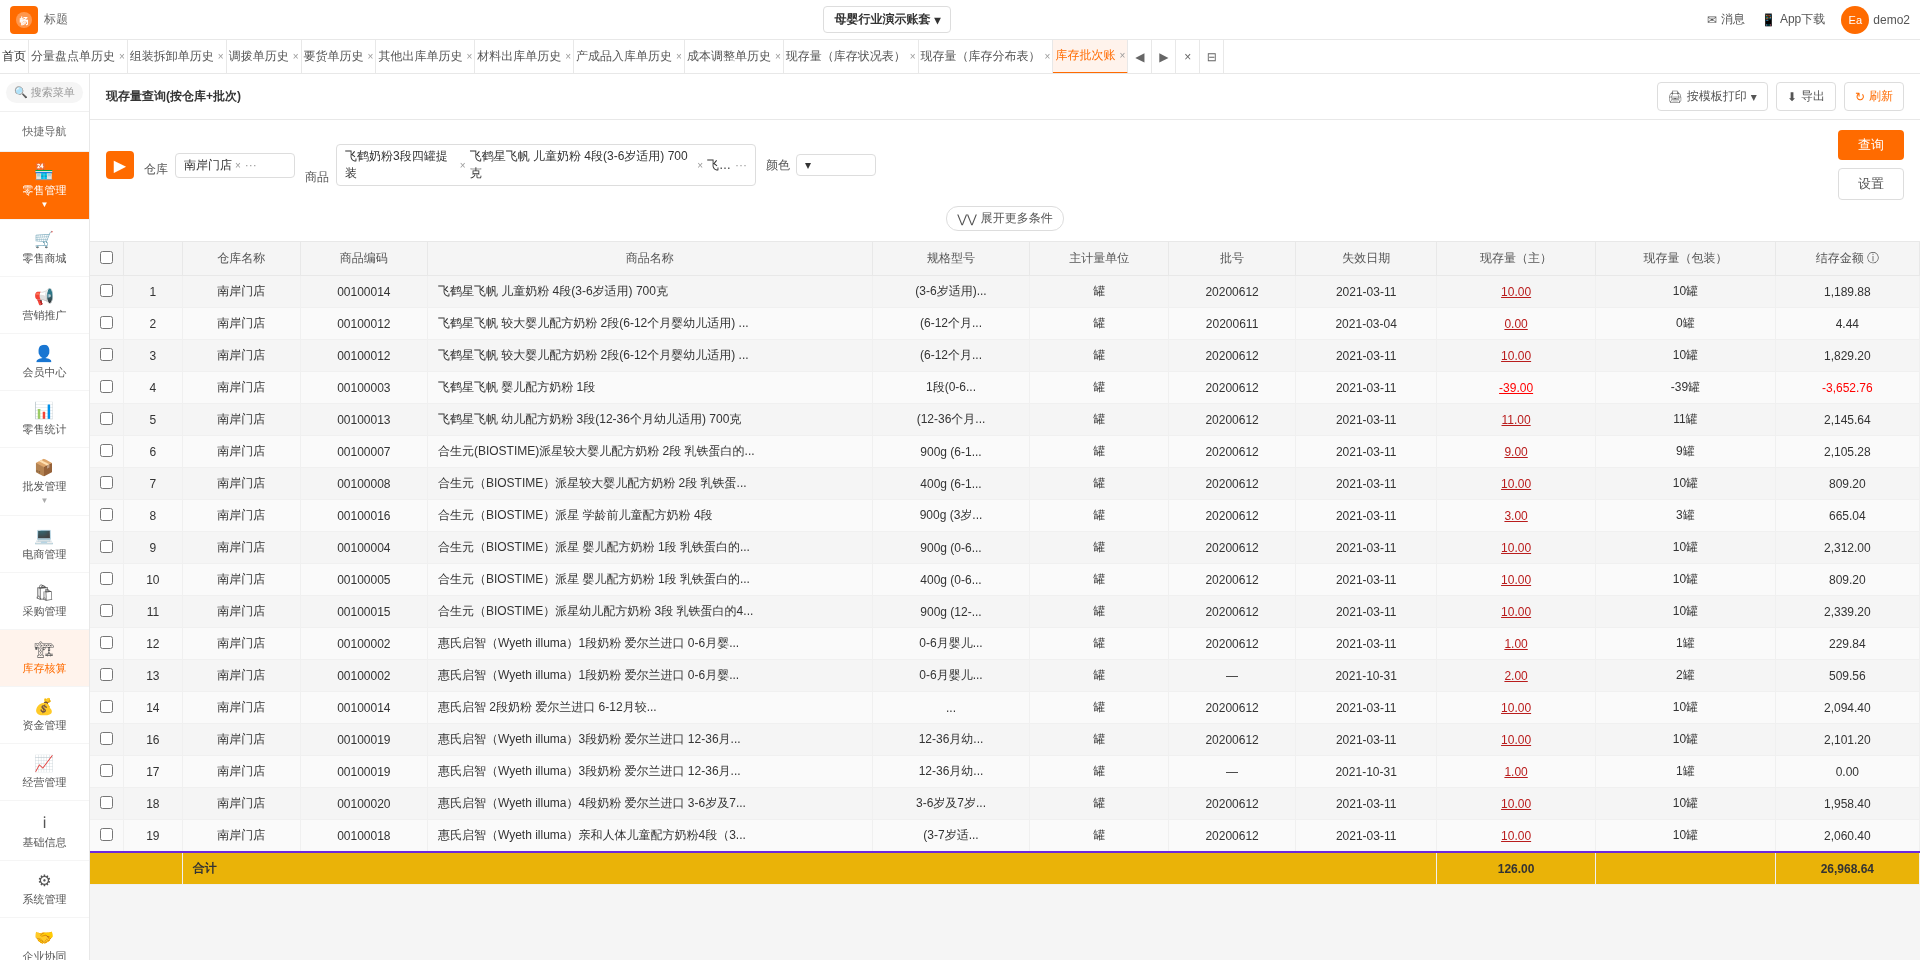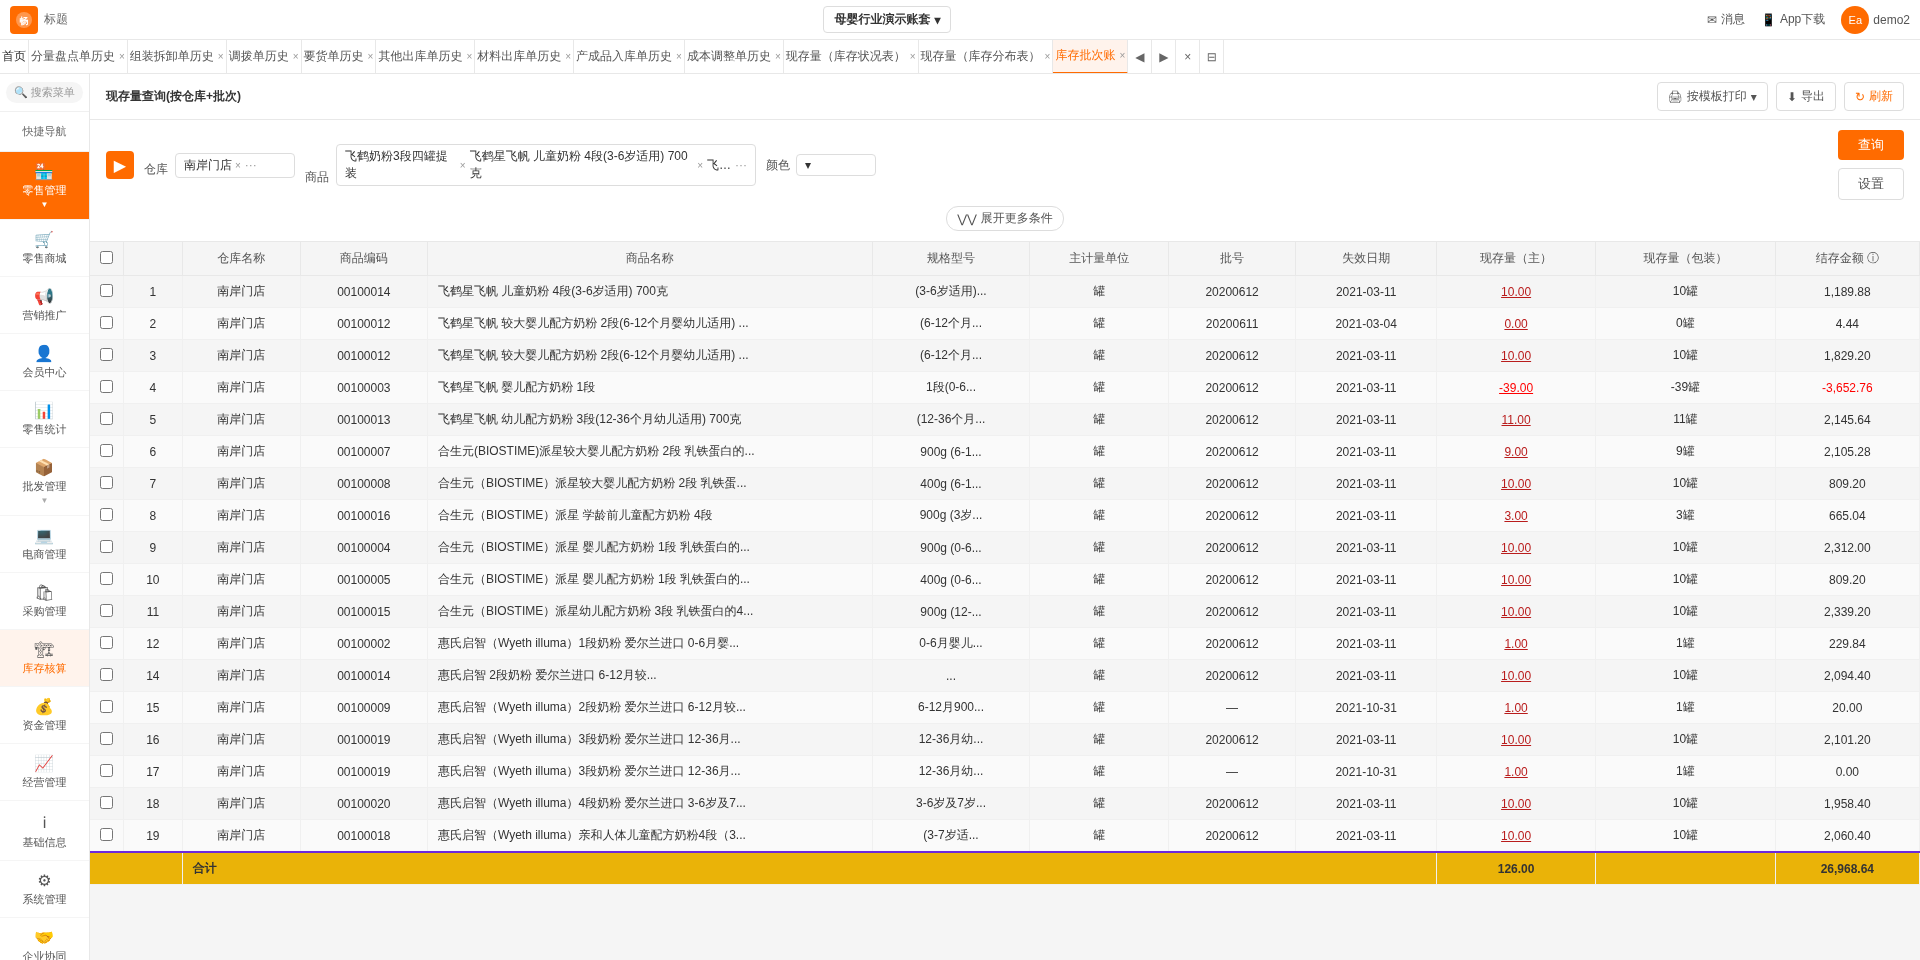--- a/index.html
+++ b/index.html
@@ -509,45 +509,45 @@
     <td class="col-spec">0-6月婴儿...</td>
     <td>罐</td>
     <td>20200612</td>
     <td>2021-03-11</td>
     <td class="underline">1.00</td>
     <td>1罐</td>
     <td class="">229.84</td>
   </tr>
             <tr>
     <td><input type="checkbox" style=""></td>
+    <td>13</td>
+    <td>南岸门店</td>
+    <td>00100002</td>
+    <td class="col-name" title="惠氏启智（Wyeth illuma）1段奶粉 爱尔兰进口 0-6月婴...">惠氏启智（Wyeth illuma）1段奶粉 爱尔兰进口 0-6月婴...</td>
+    <td class="col-spec">0-6月婴儿...</td>
+    <td>罐</td>
+    <td>—</td>
+    <td>2021-10-31</td>
+    <td class="underline">2.00</td>
+    <td>2罐</td>
+    <td class="">509.56</td>
+  </tr>
+            <tr>
+    <td><input type="checkbox" style=""></td>
     <td>14</td>
     <td>南岸门店</td>
     <td>00100014</td>
     <td class="col-name" title="惠氏启智 2段奶粉 爱尔兰进口 6-12月较...">惠氏启智 2段奶粉 爱尔兰进口 6-12月较...</td>
     <td class="col-spec">...</td>
     <td>罐</td>
     <td>20200612</td>
     <td>2021-03-11</td>
     <td class="underline">10.00</td>
     <td>10罐</td>
     <td class="">2,094.40</td>
-  </tr>
-            <tr>
-    <td><input type="checkbox" style=""></td>
-    <td>15</td>
-    <td>南岸门店</td>
-    <td>00100009</td>
-    <td class="col-name" title="惠氏启智（Wyeth illuma）2段奶粉 爱尔兰进口 6-12月较...">惠氏启智（Wyeth illuma）2段奶粉 爱尔兰进口 6-12月较...</td>
-    <td class="col-spec">6-12月900...</td>
-    <td>罐</td>
-    <td>—</td>
-    <td>2021-10-31</td>
-    <td class="underline">1.00</td>
-    <td>1罐</td>
-    <td class="">20.00</td>
   </tr>
             <tr>
     <td><input type="checkbox" style=""></td>
     <td>16</td>
     <td>南岸门店</td>
     <td>00100019</td>
     <td class="col-name" title="惠氏启智（Wyeth illuma）3段奶粉 爱尔兰进口 12-36月...">惠氏启智（Wyeth illuma）3段奶粉 爱尔兰进口 12-36月...</td>
     <td class="col-spec">12-36月幼...</td>
     <td>罐</td>
     <td>20200612</td>

